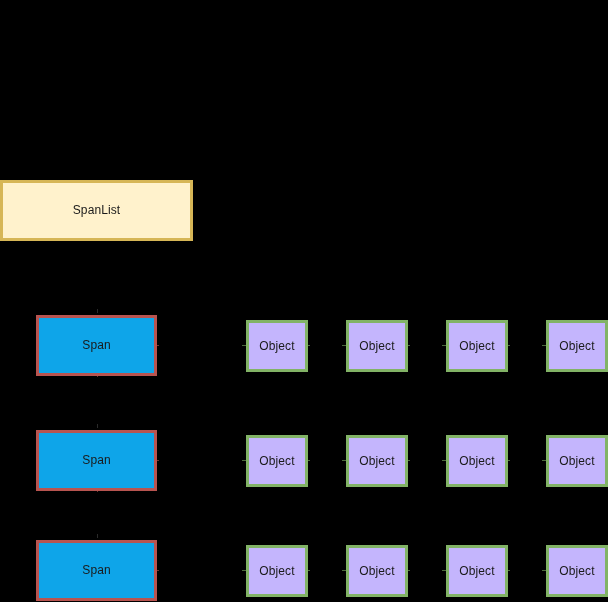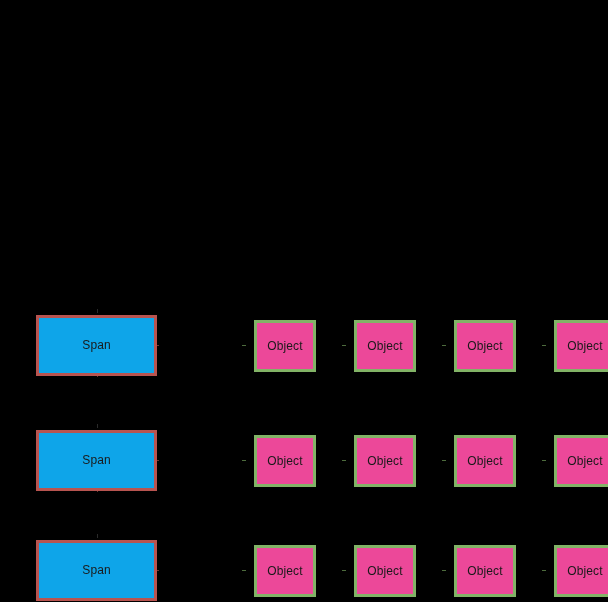--- a/index.html
+++ b/index.html
@@ -36,23 +36,22 @@
   }
   .node-spanlist {
     background: #fff2cc;
     border: 3px solid #d6b656;
   }
   .node-span {
     background: #0ea5e9;
     border: 3px solid #b85450;
   }
   .node-object {
-    background: #ec4899;
+    background: #c4b5fd;
     border: 3px solid #82b366;
-    margin-left: 8px;
   }
   
   .stub {
     position: absolute;
     background: #3b3b3b;
   }
   .stub-h { width: 4px; height: 1px; }
   .stub-v { width: 1px; height: 4px; }
   .stub-red { background: #6e3230; }
   .stub-green { background: #4d6b3d; }
@@ -84,20 +83,23 @@
     <div class="stub stub-h stub-green" style="left: 442px; top: 460px;"></div>
     <div class="stub stub-h stub-green" style="left: 506px; top: 460px;"></div>
     <div class="stub stub-h stub-green" style="left: 542px; top: 460px;"></div>
     <div class="stub stub-h stub-green" style="left: 242px; top: 570px;"></div>
     <div class="stub stub-h stub-green" style="left: 306px; top: 570px;"></div>
     <div class="stub stub-h stub-green" style="left: 342px; top: 570px;"></div>
     <div class="stub stub-h stub-green" style="left: 406px; top: 570px;"></div>
     <div class="stub stub-h stub-green" style="left: 442px; top: 570px;"></div>
     <div class="stub stub-h stub-green" style="left: 506px; top: 570px;"></div>
     <div class="stub stub-h stub-green" style="left: 542px; top: 570px;"></div>
+    <div class="node node-spanlist" style="left: 0px; top: 180px; width: 193px; height: 61px;">
+      <span>SpanList</span>
+    </div>
     <div class="node node-span" style="left: 36px; top: 315px; width: 121px; height: 61px;">
       <span>Span</span>
     </div>
     <div class="node node-object" style="left: 246px; top: 320px; width: 62px; height: 52px;">
       <span>Object</span>
     </div>
     <div class="node node-object" style="left: 346px; top: 320px; width: 62px; height: 52px;">
       <span>Object</span>
     </div>
     <div class="node node-object" style="left: 446px; top: 320px; width: 62px; height: 52px;">

